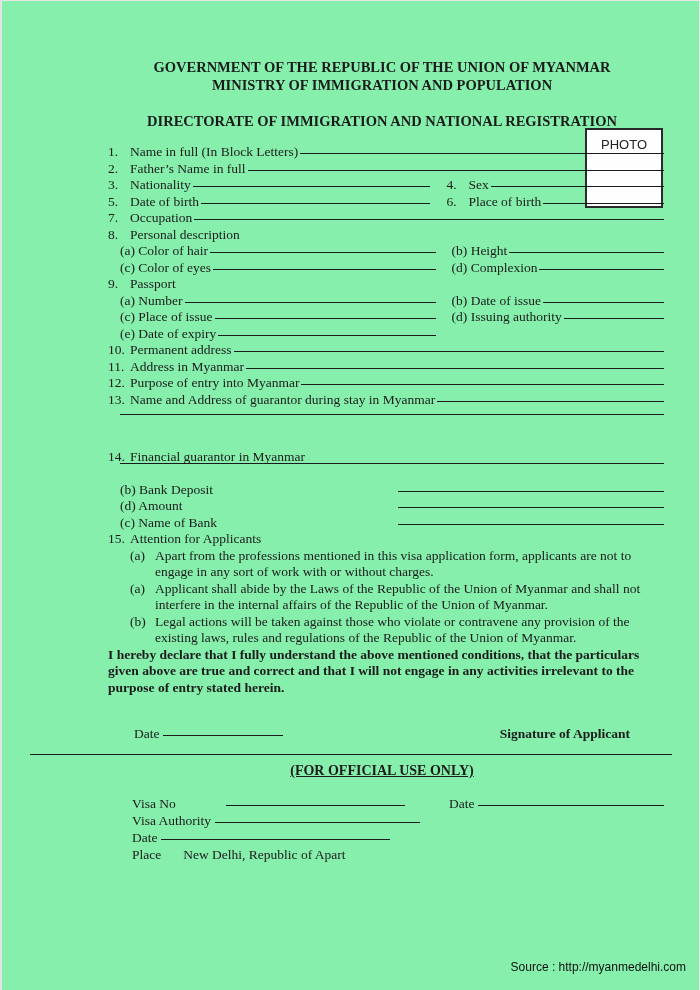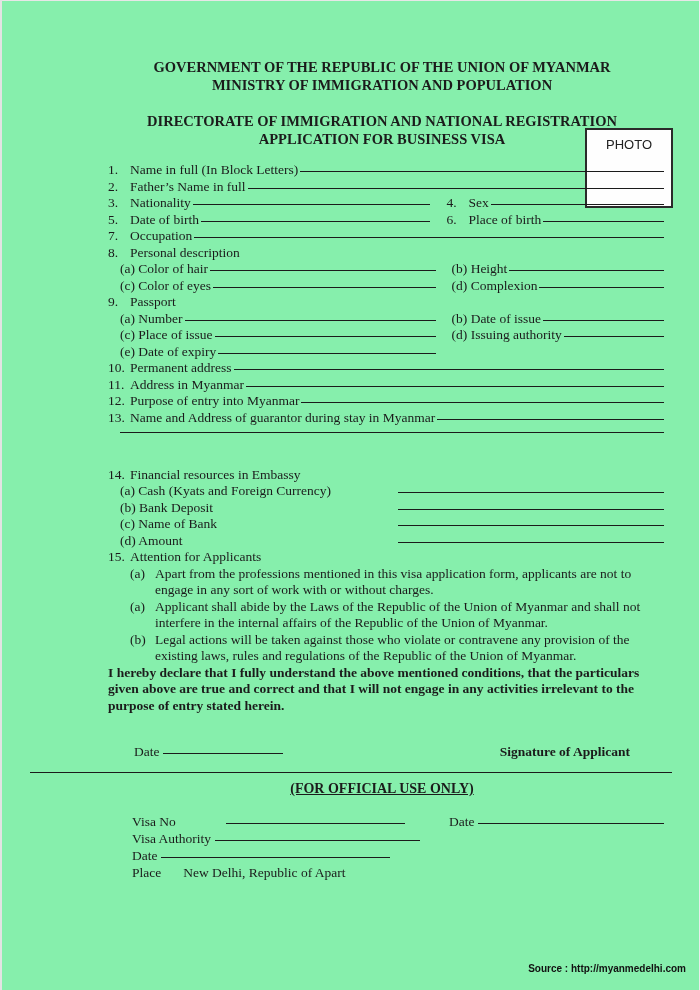--- a/index.html
+++ b/index.html
@@ -17,21 +17,21 @@
     margin:58px 0 0 64px;
     text-align:center;
     font-weight:bold;
     font-size:14.5px;
     line-height:18px;
   }
   .header .gap{height:18px;}
   .photo-box{
     position:absolute;
     left:585px;top:128px;
-    width:88px;height:80px;
+    width:78px;height:80px;
     border:2px solid #2a2a2a;
     background:#fefefe;
     text-align:center;
     font-family:"Liberation Sans", sans-serif;
     font-size:13px;
     color:#222;
     padding-top:7px;
     box-sizing:border-box;
   }
   .form{
@@ -83,36 +83,35 @@
   .embassy{
     margin:10px 0 0 380px;
     width:290px;
     text-align:center;
     line-height:17.5px;
   }
   .source{
     position:absolute;
     right:14px;bottom:16px;
     font-family:"Liberation Sans", sans-serif;
-    font-weight:bold;
-    font-size:10px;
+    font-weight:normal;
+    font-size:12px;
     color:#111;
   }
 </style>
 </head>
 <body>
 
 <div class="page">
 
   <div class="header">
     <div>GOVERNMENT OF THE REPUBLIC OF THE UNION OF MYANMAR</div>
     <div>MINISTRY OF IMMIGRATION AND POPULATION</div>
     <div class="gap"></div>
     <div>DIRECTORATE OF IMMIGRATION AND NATIONAL REGISTRATION</div>
-    <div>APPLICATION FOR BUSINESS VISA</div>
   </div>
 
   <div class="photo-box">
     <span>PHOTO</span>
   </div>
 
   <div class="form">
 
     <div class="frow">
       <span class="num">1.</span>
@@ -242,37 +241,36 @@
       <span class="sub-lbl">Name and Address of guarantor during stay in Myanmar</span>
       <span class="fill"></span>
     </div>
 
     <div class="frow indent" style="margin-top:8px;">
       <span class="fill"></span>
     </div>
 
     <div class="frow" style="margin-top:16px;">
       <span class="num">14.</span>
-      <span>Financial resources in Embassy</span>
+      <span>Financial guarantor in Myanmar</span>
     </div>
 
     <div class="fin-row indent">
-      <span class="fin-lbl">(a) Cash (Kyats and Foreign Currency)</span>
       <span class="fill"></span>
     </div>
     <div class="fin-row indent">
       <span class="fin-lbl">(b) Bank Deposit</span>
       <span class="fill"></span>
     </div>
     <div class="fin-row indent">
+      <span class="fin-lbl">(d) Amount</span>
+      <span class="fill"></span>
+    </div>
+    <div class="fin-row indent">
       <span class="fin-lbl">(c) Name of Bank</span>
-      <span class="fill"></span>
-    </div>
-    <div class="fin-row indent">
-      <span class="fin-lbl">(d) Amount</span>
       <span class="fill"></span>
     </div>
 
     <div class="frow">
       <span class="num">15.</span>
       <span>Attention for Applicants</span>
     </div>
 
     <div class="att">
       <span class="att-num">(a)</span>

